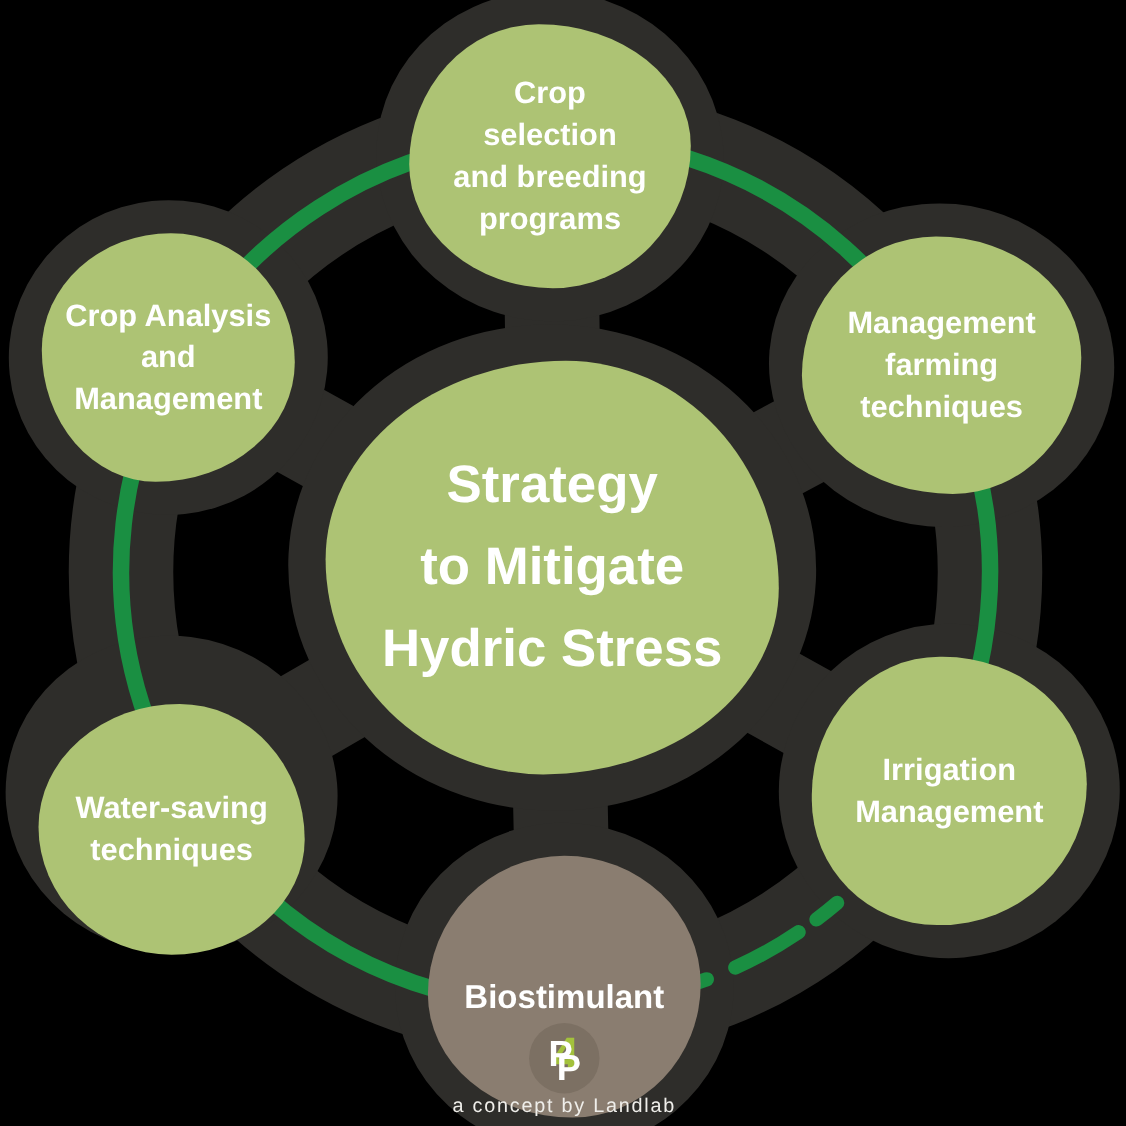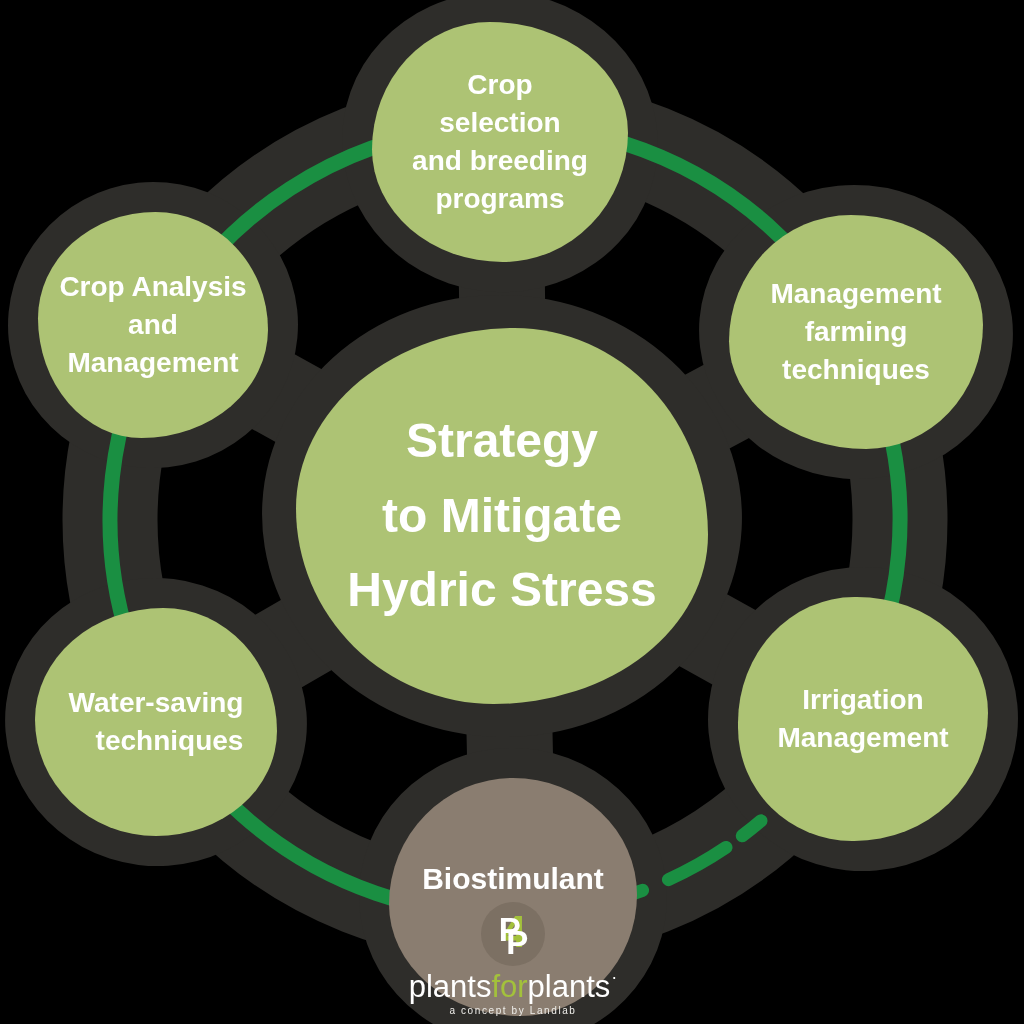--- a/index.html
+++ b/index.html
@@ -27,21 +27,21 @@
     position:absolute;left:50%;top:50%;width:64px;height:64px;margin:-32px 0 0 -32px;
     border-radius:50%;background:var(--logo_circle);
   }
   .p4p .l{position:relative;font-weight:700;line-height:1;}
   .p4p .p1{font-size:33px;z-index:2;transform:translate(6px,-5px);}
   .p4p .four{font-size:44px;color:var(--accent_green);z-index:1;margin:0 -15px 0 -13px;transform:translateY(-2px);}
   .p4p .p2{font-size:33px;z-index:2;transform:translate(-5px,8px);}
   .wordmark{font-size:31px;font-weight:400;letter-spacing:0px;line-height:1.05;margin-top:2px;}
   .wordmark .green{color:var(--accent_green);}
   .wordmark .mark{font-size:18px;vertical-align:14px;margin-left:1px;}
-  .tagline{font-size:10px;letter-spacing:1.6px;color:#efeeea;margin-top:1px;}
+  .tagline{font-size:18px;letter-spacing:1.6px;color:#efeeea;margin-top:1px;}
 </style>
 </head>
 <body>
 
 <div class="stage">
 
   <svg width="1024" height="1024" viewBox="0 0 1024 1024">
 
     <g fill="var(--shadow)" stroke="var(--shadow)">
       <circle cx="505" cy="520" r="395" fill="none" stroke-width="95"></circle>
@@ -92,38 +92,37 @@
 Management</div>
   </div>
 
   <div class="node outer" style="left:729px;top:215px;width:254px;height:234px;
               border-radius:48% 52% 46% 54% / 54% 47% 53% 46%;">
     <div class="label">Management
 farming
 techniques</div>
   </div>
 
-  <div class="node outer" style="left:35px;top:608px;width:242px;height:228px;
-              border-radius:53% 47% 50% 50% / 49% 54% 46% 51%;text-align:right;">
+  <div class="node outer" style="left:35px;top:640px;width:242px;height:228px;
+              border-radius:53% 47% 50% 50% / 49% 54% 46% 51%;">
     <div class="label">Water-saving
 techniques</div>
   </div>
 
   <div class="node outer" style="left:738px;top:597px;width:250px;height:244px;
               border-radius:47% 53% 54% 46% / 52% 48% 53% 47%;">
     <div class="label">Irrigation
 Management</div>
   </div>
 
   <div class="node brown-node" style="left:389px;top:778px;width:248px;height:238px;
               border-radius:50% 50% 47% 53% / 53% 49% 51% 47%;">
     <div class="bio-label">Biostimulant</div>
     <div class="p4p">
       <span class="logo-circle"></span>
       <span class="l p1">P</span>
       <span class="l four">4</span>
       <span class="l p2">P</span>
     </div>
-    <div class="wordmark"><span>plants</span><span class="green">for</span><span>plants</span><span class="mark">·</span></div>
     <div class="tagline">a concept by Landlab</div>
   </div>
 
 </div>
 
 </body></html>

